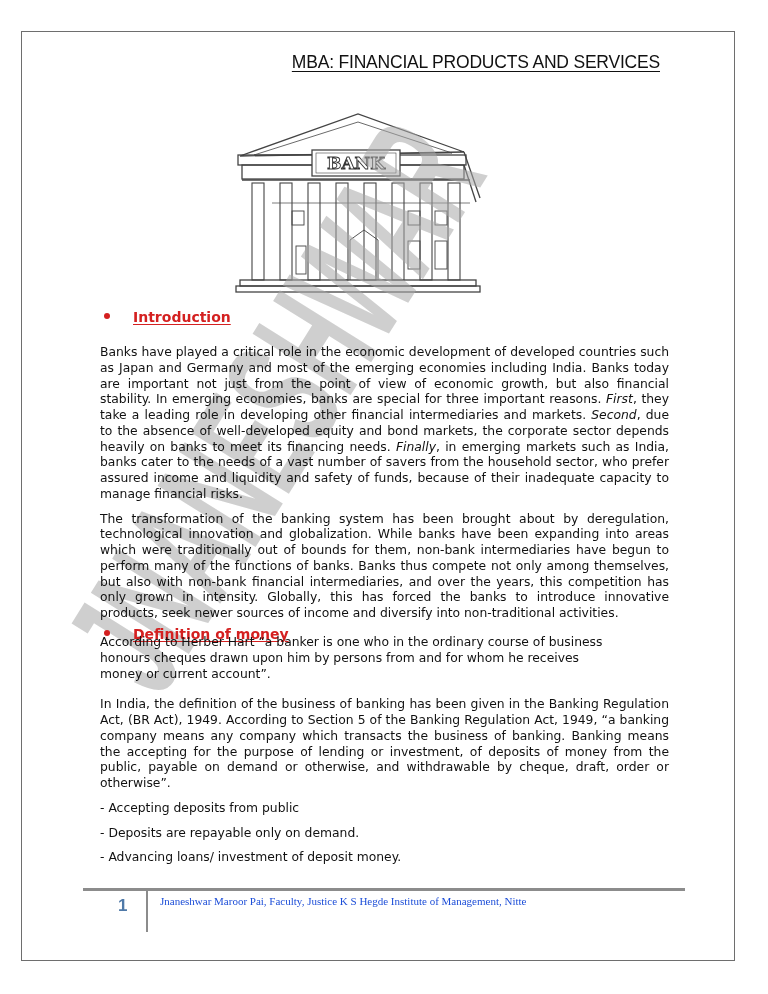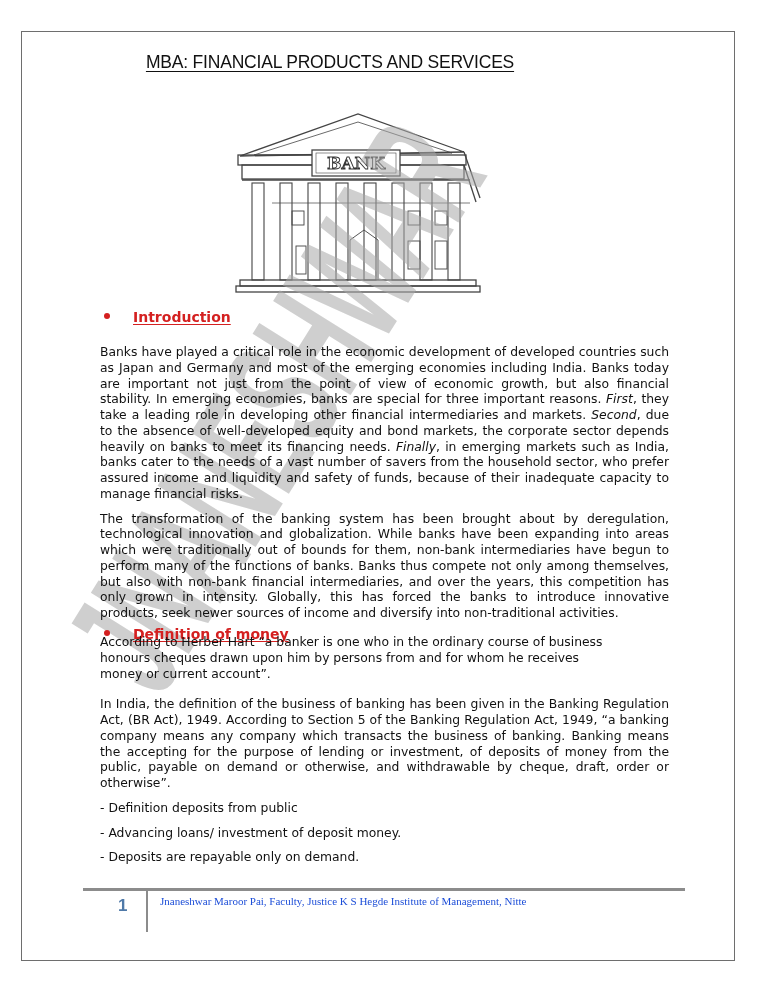--- a/index.html
+++ b/index.html
@@ -1,18 +1,18 @@
 <!DOCTYPE html>
 <html><head>
   <meta charset="utf-8">
   <style>
     html, body { margin:0; padding:0; background:#ffffff; }
     body { width:768px; height:994px; position:relative; overflow:hidden; font-family:"DejaVu Sans", sans-serif; color:#111; }
     .page-border { position:absolute; left:21px; top:31px; width:714px; height:930px; border:1px solid #6e6e6e; box-sizing:border-box; }
-    .doc-title { position:absolute; left:0; width:660px; top:52px; text-align:center; font-family:"Liberation Sans", sans-serif; font-size:17.5px; letter-spacing:-0.2px; color:#111; }
+    .doc-title { position:absolute; left:0; width:660px; top:52px; text-align:right; font-family:"Liberation Sans", sans-serif; font-size:17.5px; letter-spacing:-0.2px; color:#111; }
     .doc-title span { text-decoration:underline; text-underline-offset:3px; }
     .bank-img { position:absolute; left:232px; top:108px; width:252px; height:194px; }
     .watermark { position:absolute; left:0; top:0; width:768px; height:994px; pointer-events:none; }
     .body-text { position:absolute; left:91px; width:587px; font-size:12.35px; line-height:15.75px; text-align:justify; }
     .body-text p { margin:9px; }
     .body-text .ll { text-align-last:left; }
     .section-head { position:absolute; left:104px; font-size:14px; font-weight:bold; color:#d42020; }
     .section-head .bullet { display:inline-block; width:6px; height:6px; border-radius:50%; background:#d42020; margin-right:23px; vertical-align:middle; position:relative; top:-2px; }
     .section-head .txt { text-decoration:underline; text-underline-offset:2px; }
     .footer-line { position:absolute; left:83px; top:888px; width:602px; height:3px; background:#8c8c8c; }
@@ -78,21 +78,21 @@
   <p class="ll">The transformation of the banking system has been brought about by deregulation, technological innovation and globalization. While banks have been expanding into areas which were traditionally out of bounds for them, non-bank intermediaries have begun to perform many of the functions of banks. Banks thus compete not only among themselves, but also with non-bank financial intermediaries, and over the years, this competition has only grown in intensity. Globally, this has forced the banks to introduce innovative products, seek newer sources of income and diversify into non-traditional activities.</p>
 </div>
 
 <div class="section-head" style="top:626px;">
   <span class="bullet"></span><span class="txt">Definition of money</span>
 </div>
 
 <div class="body-text" style="top:626px; text-align:left;">
   <p style="padding-right:60px;">According to Herber Hart “a banker is one who in the ordinary course of business honours cheques drawn upon him by persons from and for whom he receives money or current account”.</p>
   <p style="margin-top:15px; text-align:justify;" class="ll">In India, the definition of the business of banking has been given in the Banking Regulation Act, (BR Act), 1949. According to Section 5 of the Banking Regulation Act, 1949, “a banking company means any company which transacts the business of banking. Banking means the accepting for the purpose of lending or investment, of deposits of money from the public, payable on demand or otherwise, and withdrawable by cheque, draft, order or otherwise”.</p>
-  <p>- Definition deposits from public</p>
+  <p>- Accepting deposits from public</p>
+  <p>- Deposits are repayable only on demand.</p>
   <p>- Advancing loans/ investment of deposit money.</p>
-  <p>- Deposits are repayable only on demand.</p>
 </div>
 
 <div class="footer-line"></div>
 <div class="footer-vline"></div>
 <div class="page-num">1</div>
 <div class="footer-text">Jnaneshwar Maroor Pai, Faculty, Justice K S Hegde Institute of Management, Nitte</div>
 
 </body></html>

